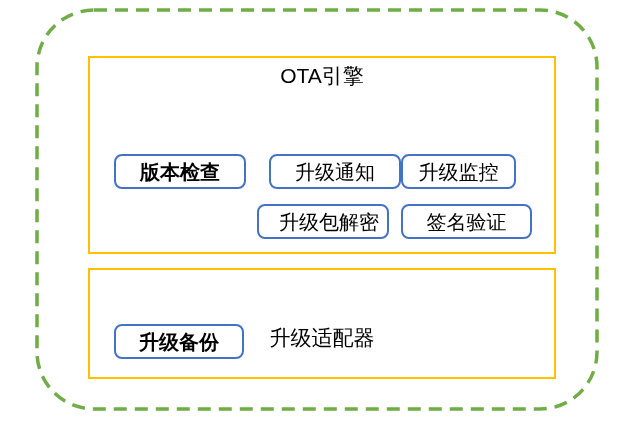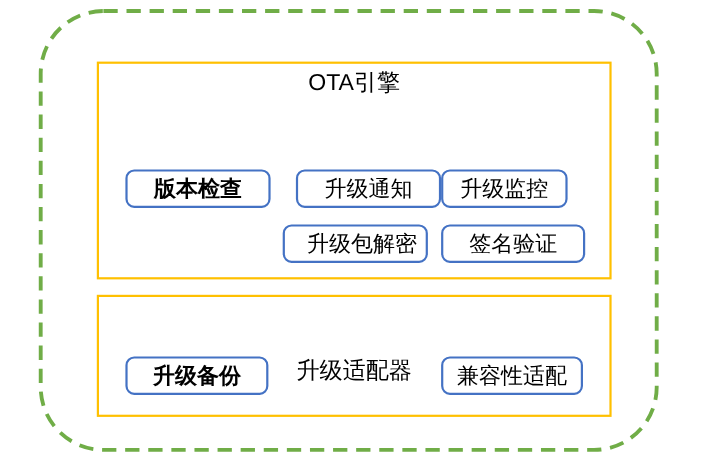--- a/index.html
+++ b/index.html
@@ -74,16 +74,15 @@
     <div class="node" style="left: 311px; top: 96px; width: 115px;">升级监控</div>
 
     <div class="node" style="left: 167px; top: 146px; width: 132px; padding-left: 12px;">升级包解密</div>
     <div class="node" style="left: 311px; top: 146px; width: 131px;">签名验证</div>
   </div>
 
   <div class="panel panel-2">
     <div class="panel-title" style="top: 23px; margin-top: 32px;">升级适配器</div>
 
     <div class="node" style="left: 24px;  top: 54px; width: 130px; font-weight: bold;">升级备份</div>
-    <div class="node" style="left: 311px; top: 54px; width: 129px;">兼容性适配</div>
   </div>
 
 </div>
 
 </body></html>

